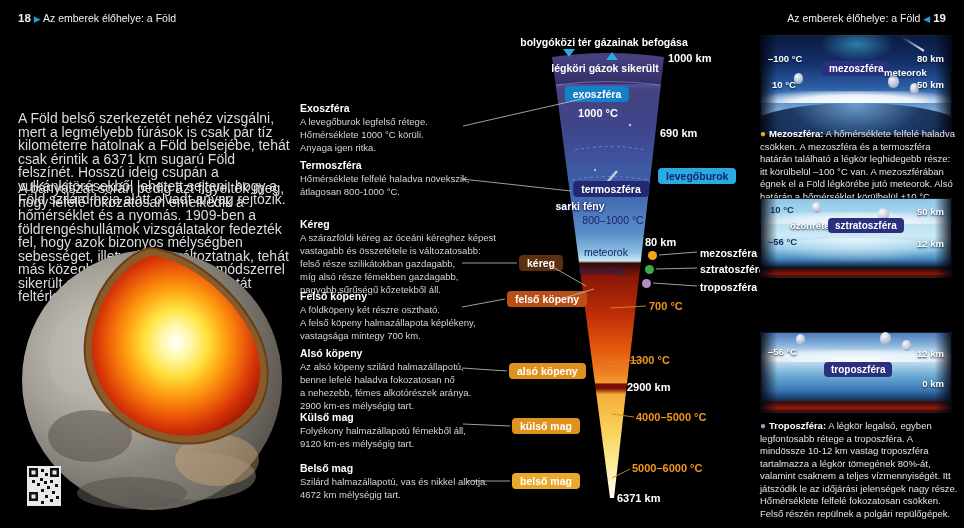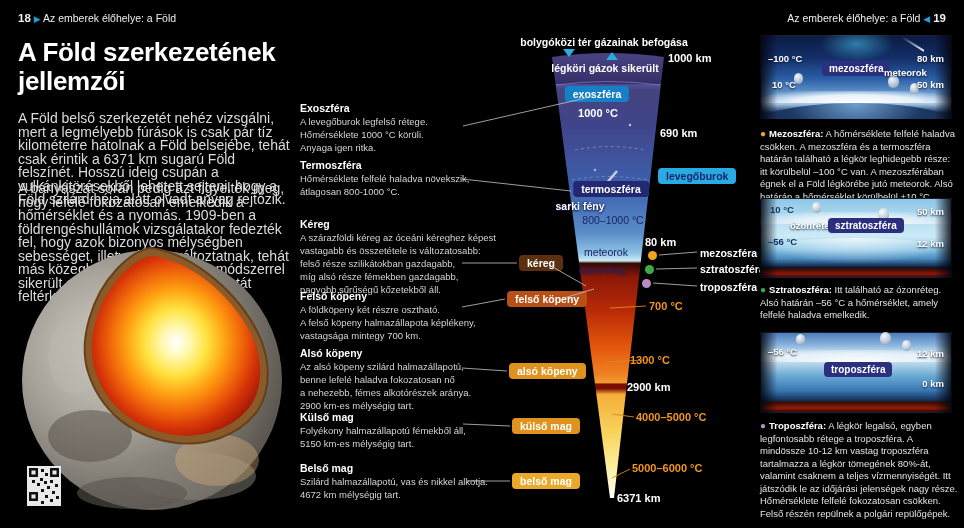--- a/index.html
+++ b/index.html
@@ -60,21 +60,20 @@
     <b>18</b>
     <span class="tri">▶</span>
     <span>Az emberek élőhelye: a Föld</span>
   </div>
   <div class="abs hdr" style="right:18px;top:12px;">
     <span>Az emberek élőhelye: a Föld</span>
     <span class="tri">◀</span>
     <b>19</b>
   </div>
 
-  <div class="abs title" style="left:18px;top:38px;width:276px;">A Föld szerkezetének jellemzői</div>
   <div class="abs para" style="left:18px;top:112px;">A Föld belső szerkezetét nehéz vizsgálni, mert a legmélyebb fúrások is csak pár tíz kilométerre hatolnak a Föld belsejébe, tehát csak érintik a 6371 km sugarú Föld felszínét. Hosszú ideig csupán a vulkánkitörésekből lehetett sejteni, hogy a Föld szilárd héja alatt olvadt anyag rejtőzik.</div>
   <div class="abs para" style="left:18px;top:182px;">A bányászat során pedig azt figyelték meg, hogy lefelé fokozatosan emelkedik a hőmérséklet és a nyomás. 1909-ben a földrengéshullámok vizsgálatakor fedezték fel, hogy azok bizonyos mélységben sebességet, illetve irányt változtatnak, tehát más közegbe kerülnek. Ezzel a módszerrel sikerült a Föld belsejének az állapotát feltérképezni.</div>
 
   <svg class="abs" style="left:12px;top:238px;" width="292" height="286" viewBox="0 0 292 286">
     <defs>
       <radialGradient id="rockG" cx="32%" cy="38%" r="85%">
         <stop offset="0%" stop-color="#d2cec6"></stop>
           <stop offset="35%" stop-color="#a8a39a"></stop>
         <stop offset="70%" stop-color="#716c64"></stop>
           <stop offset="100%" stop-color="#3e3a34"></stop>
@@ -147,21 +146,21 @@
     <div class="abs sec-b" style="left:300px;top:303px;">A földköpeny két részre osztható.
 A felső köpeny halmazállapota képlékeny,
 vastagsága mintegy 700 km.</div>
     <div class="abs sec-h" style="left:300px;top:347px;">Alsó köpeny</div>
     <div class="abs sec-b" style="left:300px;top:360px;">Az alsó köpeny szilárd halmazállapotú,
 benne lefelé haladva fokozatosan nő
 a nehezebb, fémes alkotórészek aránya.
 2900 km-es mélységig tart.</div>
     <div class="abs sec-h" style="left:300px;top:411px;">Külső mag</div>
     <div class="abs sec-b" style="left:300px;top:424px;">Folyékony halmazállapotú fémekből áll,
-5150 km-es mélységig tart.</div>
+9120 km-es mélységig tart.</div>
     <div class="abs sec-h" style="left:300px;top:462px;">Belső mag</div>
     <div class="abs sec-b" style="left:300px;top:475px;">Szilárd halmazállapotú, vas és nikkel alkotja.
 4672 km mélységig tart.</div>
   </div>
 
   <svg class="abs" style="left:480px;top:30px;" width="280" height="480" viewBox="0 0 280 480">
     <defs>
       <linearGradient id="wedgeG" x1="0" y1="27" x2="0" y2="468" gradientUnits="userSpaceOnUse">
         <stop offset="0" stop-color="#474180"></stop>
         <stop offset="0.060" stop-color="#353069"></stop>
@@ -249,21 +248,21 @@
       <line x1="653" y1="283" x2="697" y2="286"></line>
     </g>
     <g stroke="#d98a1e" stroke-width="0.9">
       <line x1="610" y1="308" x2="646" y2="306"></line>
       <line x1="607" y1="362" x2="643" y2="360"></line>
       <line x1="612" y1="414" x2="634" y2="417"></line>
       <line x1="612" y1="478" x2="630" y2="469"></line>
     </g>
   </svg>
 
-  <div class="abs panel" style="left:760px;top:35px;height:84px;background:linear-gradient(180deg,#0b1a40 0%,#14306a 28%,#2b5ea6 52%,#6e9fd0 72%,#a6c8e4 82%,#1d3a66 92%,#0d1c3a 100%);">
+  <div class="abs panel" style="left:760px;top:35px;height:100px;background:linear-gradient(180deg,#0b1a40 0%,#14306a 28%,#2b5ea6 52%,#6e9fd0 72%,#a6c8e4 82%,#1d3a66 92%,#0d1c3a 100%);">
     <div class="abs" style="left:60px;top:-8px;width:74px;height:34px;border-radius:50%;background:radial-gradient(closest-side,#49c8f2 0%,rgba(73,200,242,0) 100%);opacity:.55;"></div>
     <div class="meteor" style="left:140px;top:8px;"></div>
     <div class="ridge" style="top:56px;"></div>
     <div class="abs" style="left:-20px;top:68px;width:232px;height:60px;border-radius:50%;background:radial-gradient(ellipse at 50% 0%,#6e9fd0 0%,#1d3a66 40%,#0a1530 100%);"></div>
     <div class="balloon" style="left:34px;top:38px;"></div>
     <div class="balloon" style="left:128px;top:40px;width:11px;height:13px;"></div>
     <div class="balloon" style="left:150px;top:48px;"></div>
     <div class="p-edge"></div>
     <div class="p-lbl" style="left:8px;top:18px;">–100 °C</div>
     <div class="p-lbl" style="right:8px;top:18px;">80 km</div>
@@ -283,24 +282,20 @@
     <div class="balloon" style="left:52px;top:4px;"></div>
     <div class="balloon" style="left:118px;top:10px;width:11px;height:13px;"></div>
     <div class="p-edge"></div>
     <div class="p-lbl" style="left:10px;top:6px;color:#10305e;text-shadow:none;">10 °C</div>
     <div class="p-lbl" style="right:8px;top:8px;">50 km</div>
     <div class="p-lbl" style="left:30px;top:22px;">ózonréteg</div>
     <div class="abs badge b-panel" style="left:68px;top:20px;">sztratoszféra</div>
     <div class="p-lbl" style="left:8px;top:38px;color:#10305e;text-shadow:none;">–56 °C</div>
     <div class="p-lbl" style="right:8px;top:40px;">12 km</div>
   </div>
-  <div class="abs ptext" style="left:760px;top:284px;">
-    <span class="bullet" style="color:#3cab47;">●</span><b>Sztratoszféra:</b>
-    <span>Itt található az ózonréteg. Alsó határán –56 °C a hőmérséklet, amely felfelé haladva emelkedik.</span>
-  </div>
 
   <div class="abs panel" style="left:760px;top:332px;height:81px;background:linear-gradient(180deg,#4a78b8 0%,#88b4dc 16%,#eaf4fa 30%,#bcd8ec 38%,#6aaad4 54%,#3a78b4 72%,#16325a 84%,#3a0d06 87%,#931c0a 94%,#1a0301 100%);">
     <div class="ridge" style="top:18px;opacity:.95;"></div>
     <div class="balloon" style="left:36px;top:2px;"></div>
     <div class="balloon" style="left:120px;top:0px;width:11px;height:13px;"></div>
     <div class="balloon" style="left:142px;top:8px;"></div>
     <div class="p-edge"></div>
     <div class="p-lbl" style="left:8px;top:14px;">–56 °C</div>
     <div class="p-lbl" style="right:8px;top:16px;">12 km</div>
     <div class="abs badge b-panel" style="left:64px;top:30px;">troposzféra</div>

